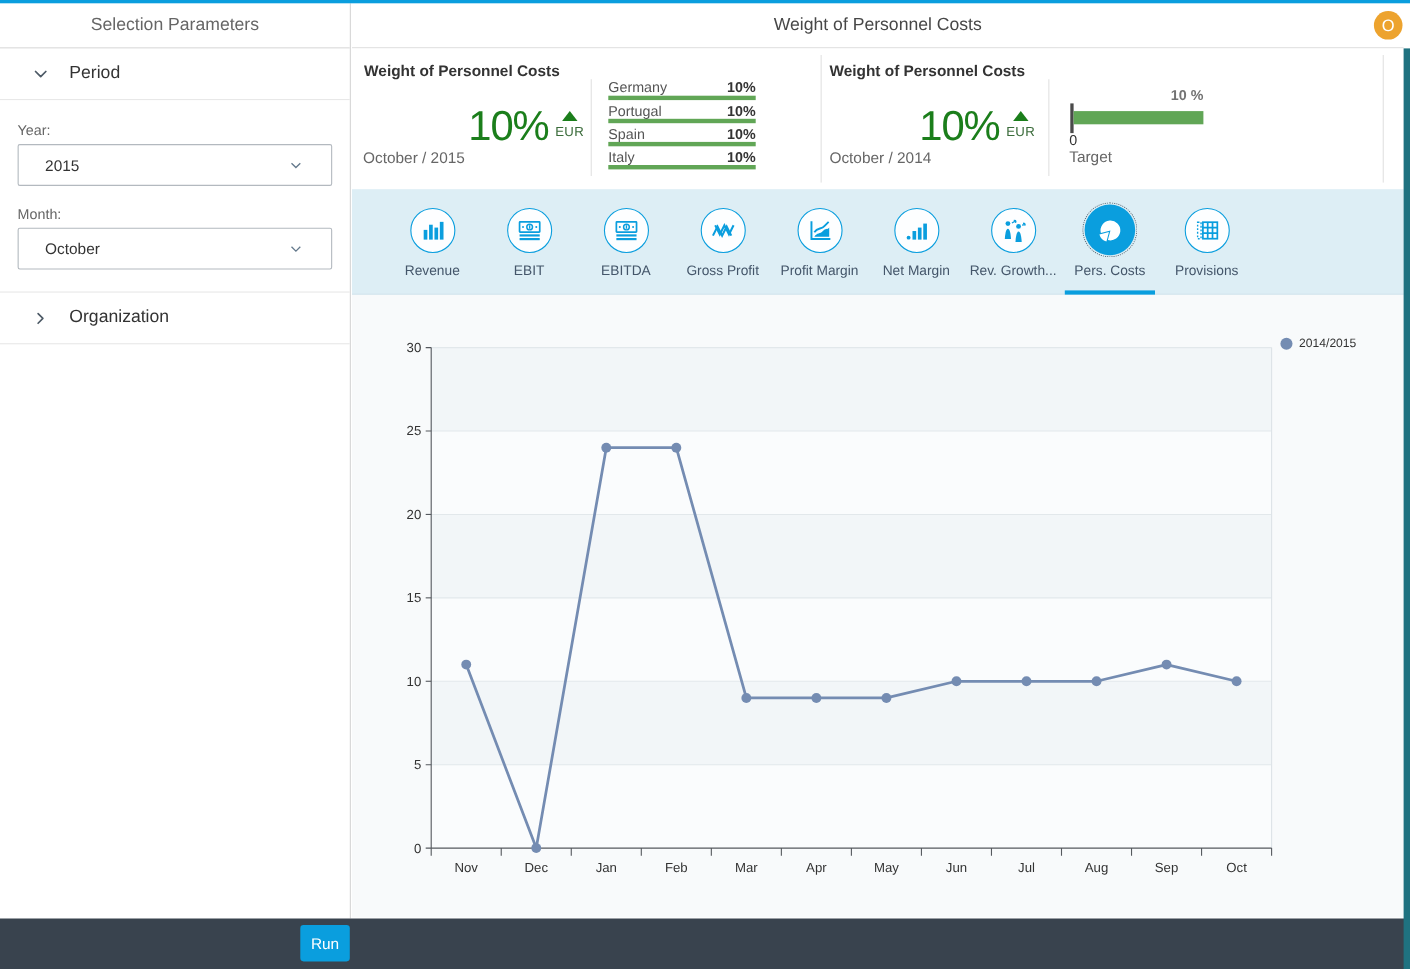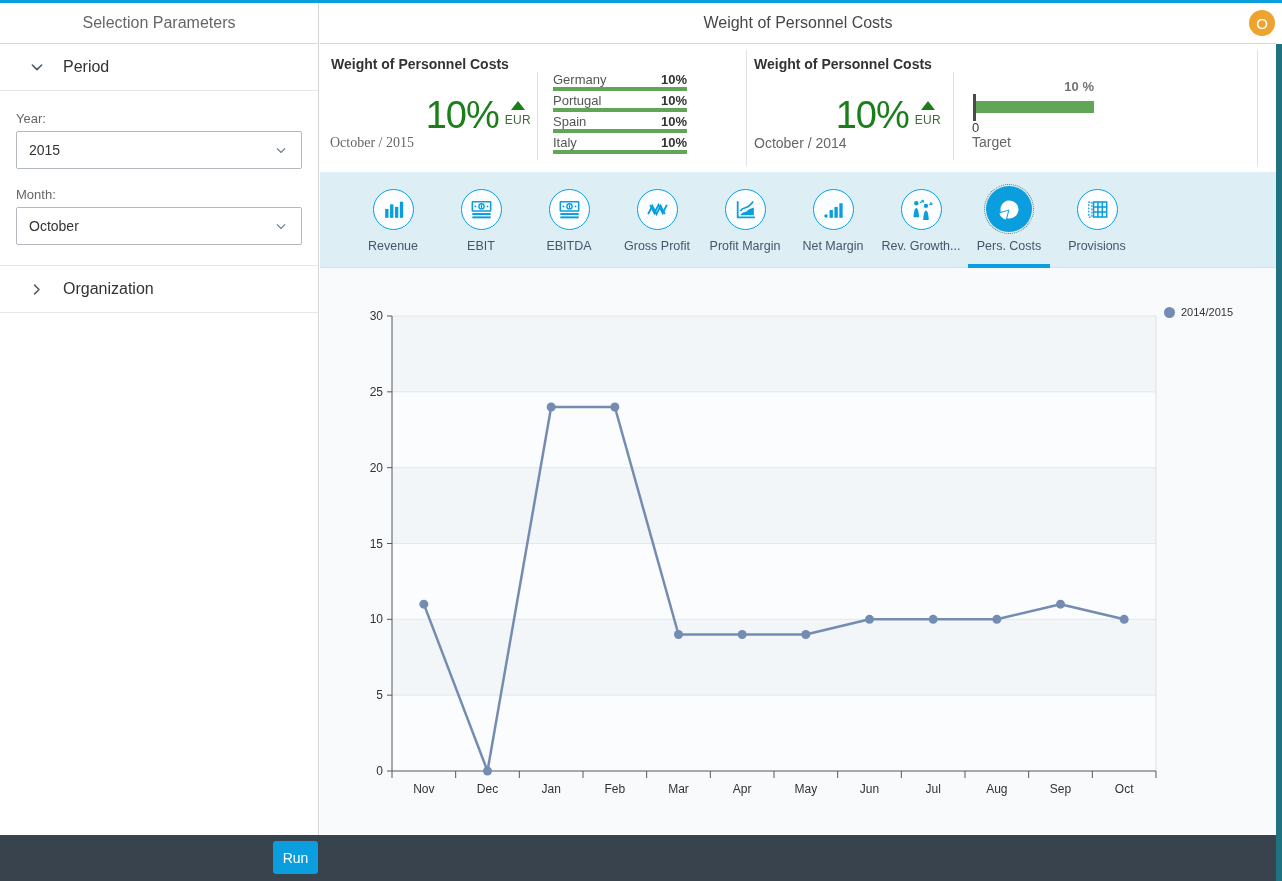--- a/index.html
+++ b/index.html
@@ -12,21 +12,21 @@
   .topline { position:absolute; top:0; left:0; width:1282px; height:3px; background:#0a9ede; z-index:6; }
 
   
   .sidebar { position:absolute; top:3px; left:0; width:319px; height:832px; background:#fff; border-right:1px solid #d5d5d5; }
   .sb-header { height:41px; border-bottom:1px solid #d9d9d9; display:flex; align-items:center; justify-content:center; font-size:16px; color:#666; }
   .sb-section { height:47px; display:flex; align-items:center; padding:0 29px; border-bottom:1px solid #e8e8e8; font-size:16px; color:#333; cursor:pointer; }
   .sb-section .chev { width:16px; height:16px; margin-right:18px; flex:none; display:flex; align-items:center; }
   .sb-form { padding:14px 16px 20px 16px; border-bottom:1px solid #e8e8e8; }
   .sb-label { font-size:13px; color:#666; margin:6px 0 5px 0; }
   .sb-label.second { margin-top:18px; }
-  .sb-select { height:38px; border:1px solid #b3b9bf; border-radius:2px; background:#fff; display:flex; align-items:center; justify-content:space-between; padding:0 12px; font-size:14px; color:#333; cursor:pointer; }
+  .sb-select { height:38px; border:1px solid #b3b9bf; border-radius:2px; background:#fff; display:flex; align-items:center; justify-content:space-between; padding:0 24px; font-size:14px; color:#333; cursor:pointer; }
   .sb-select svg { flex:none; }
 
   
   .main { position:absolute; top:3px; left:320px; width:956px; height:712px; background:#fff; }
   .m-header { position:relative; height:41px; border-bottom:1px solid #d9d9d9; display:flex; align-items:center; justify-content:center; font-size:16px; color:#474747; background:#fff; }
   .avatar { position:absolute; right:1px; top:7px; width:26px; height:26px; border-radius:50%; background:#eda32e; color:#fff; display:flex; align-items:center; justify-content:center; font-size:15px; cursor:pointer; }
 
   
   .tiles { position:relative; height:128px; background:#fff; }
   .vdiv { position:absolute; width:1px; background:#e2e2e2; }
@@ -127,21 +127,21 @@
     <div class="tiles">
 
       <span class="tile-title" style="left:11px;">Weight of Personnel Costs</span>
       <div class="value-wrap" style="left:10px; width:201px;">
         <span class="big-value">10%</span>
         <span class="trend-col">
           <span class="arrow-up"></span>
           <span class="unit">EUR</span>
         </span>
       </div>
-      <span class="tile-sub" style="left:10px;font-family:Liberation Serif, serif;">October / 2015</span>
+      <span class="tile-sub" style="left:10px;">October / 2015</span>
       <div class="vdiv" style="left:217px; top:28px; height:88px;"></div>
       <div class="cmp-list" id="comparison-list">
           <div class="cmp-row">
             <div class="cmp-line">
               <span class="cmp-label">Germany</span>
               <span class="cmp-value">10%</span>
             </div>
             <div class="cmp-bar" style="background: rgb(97, 166, 86);"></div>
           </div>
           <div class="cmp-row">

